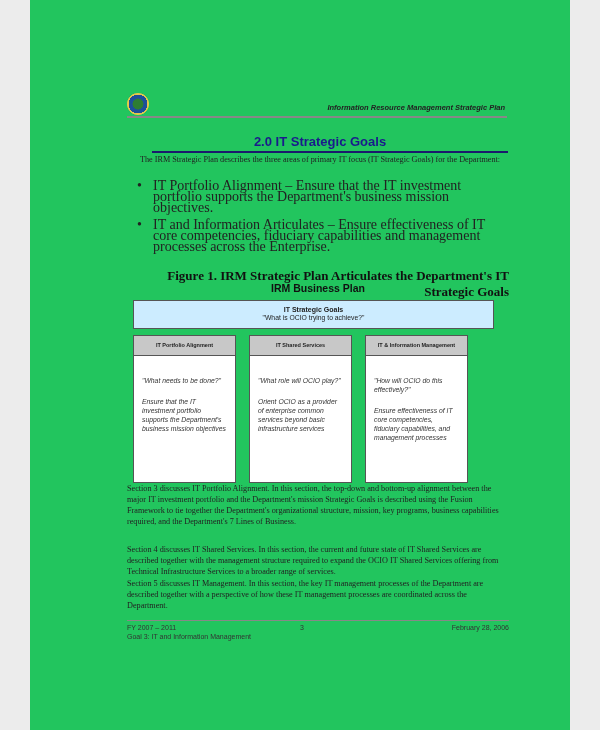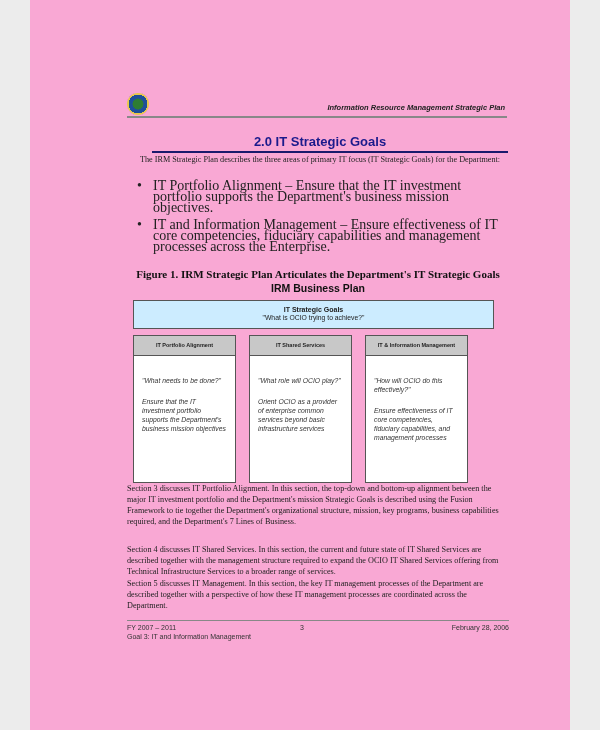--- a/index.html
+++ b/index.html
@@ -1,30 +1,30 @@
 <!DOCTYPE html>
 <html><head>
 <meta charset="utf-8">
 <style>
   html, body { margin: 0; padding: 0; }
   body { width: 600px; height: 730px; background: #ececec; position: relative; overflow: hidden; font-family: "Liberation Serif", serif; }
-  .page { position: absolute; left: 30px; top: 0; width: 540px; height: 730px; background: #f9a8d4; }
+  .page { position: absolute; left: 30px; top: 0; width: 540px; height: 730px; background: #22c55e; }
   .abs { position: absolute; }
   .logo { left: 97px; top: 93px; width: 22px; height: 22px; border-radius: 50%; background: radial-gradient(circle, #2e7d32 0 35%, #1e4f9a 36% 60%, #e8c84a 61% 72%, #1e3f8a 73%); }
   .header-title { left: 269px; top: 103px; width: 206px; text-align: right; font-family: "Liberation Sans", sans-serif; font-size: 7.5px; font-weight: bold; font-style: italic; color: #222; }
   .header-rule { left: 97px; top: 116px; width: 380px; height: 2px; background: #888; }
   .section-title { left: 140px; top: 134px; width: 300px; text-align: center; font-family: "Liberation Sans", sans-serif; font-size: 13px; font-weight: bold; color: #1a1a8c; }
   .section-title .num { }
   .title-rule { left: 122px; top: 151px; width: 356px; height: 2px; background: #1a1a6c; }
   .body-text { font-size: 8.2px; line-height: 11px; color: #222; }
   .intro { left: 110px; top: 154px; width: 382px; }
   .bullets { left: 97px; top: 180px; width: 382px; margin: 0; padding: 0; list-style: none; }
   .bullets li { position: relative; padding-left: 26px; margin-bottom: 6px; font-size: 14px; line-height: 11px; color: #222; }
   .bullets li::before { content: "•"; position: absolute; left: 10px; top: 0; }
-  .figure-caption { left: 97px; top: 268px; width: 382px; text-align: center; font-size: 11px; font-weight: bold; color: #111; }
+  .figure-caption { left: 97px; top: 268px; width: 382px; text-align: right; font-size: 13px; font-weight: bold; color: #111; }
   .diagram-title { left: 97px; top: 282px; width: 382px; text-align: center; font-family: "Liberation Sans", sans-serif; font-size: 10.5px; font-weight: bold; color: #111; }
   .goals-box { left: 103px; top: 300px; width: 359px; height: 27px; background: #ccecff; border: 1px solid #555; text-align: center; font-family: "Liberation Sans", sans-serif; color: #222; }
   .goals-box .gt { font-size: 7px; font-weight: bold; margin-top: 5px; }
   .goals-box .gs { font-size: 6.8px; margin-top: 1px; }
   .col { top: 335px; width: 101px; height: 146px; border: 1px solid #555; background: #fff; font-family: "Liberation Sans", sans-serif; }
   .col-head { height: 19px; background: #c8c8c8; border-bottom: 1px solid #555; text-align: center; line-height: 19px; font-size: 5.5px; font-weight: bold; color: #222; }
   .col-q { margin: 20px 8px 0 8px; font-size: 6.8px; font-style: italic; color: #333; line-height: 9px; }
   .col-d { margin: 12px 8px 0 8px; font-size: 6.8px; font-style: italic; color: #333; line-height: 9px; }
   .para { left: 97px; width: 382px; }
   .footer-rule { left: 97px; top: 620px; width: 382px; height: 1px; background: #888; }
@@ -41,21 +41,21 @@
   <div class="abs section-title">
     <span class="num">2.0</span>
     <span>IT Strategic Goals</span>
   </div>
   <div class="abs title-rule"></div>
 
   <div class="abs body-text intro">The IRM Strategic Plan describes the three areas of primary IT focus (IT Strategic Goals) for the Department:</div>
 
   <ul class="abs bullets">
     <li>IT Portfolio Alignment – Ensure that the IT investment portfolio supports the Department's business mission objectives.</li>
-    <li>IT and Information Management – Ensure effectiveness of IT core competencies, fiduciary capabilities and management processes across the Enterprise.</li>
+    <li>IT and Information Articulates – Ensure effectiveness of IT core competencies, fiduciary capabilities and management processes across the Enterprise.</li>
   </ul>
 
   <div class="abs figure-caption">Figure 1.  IRM Strategic Plan Articulates the Department's IT Strategic Goals</div>
   <div class="abs diagram-title">IRM Business Plan</div>
 
   <div class="abs goals-box">
     <div class="gt">IT Strategic Goals</div>
     <div class="gs">"What is OCIO trying to achieve?"</div>
   </div>
 

